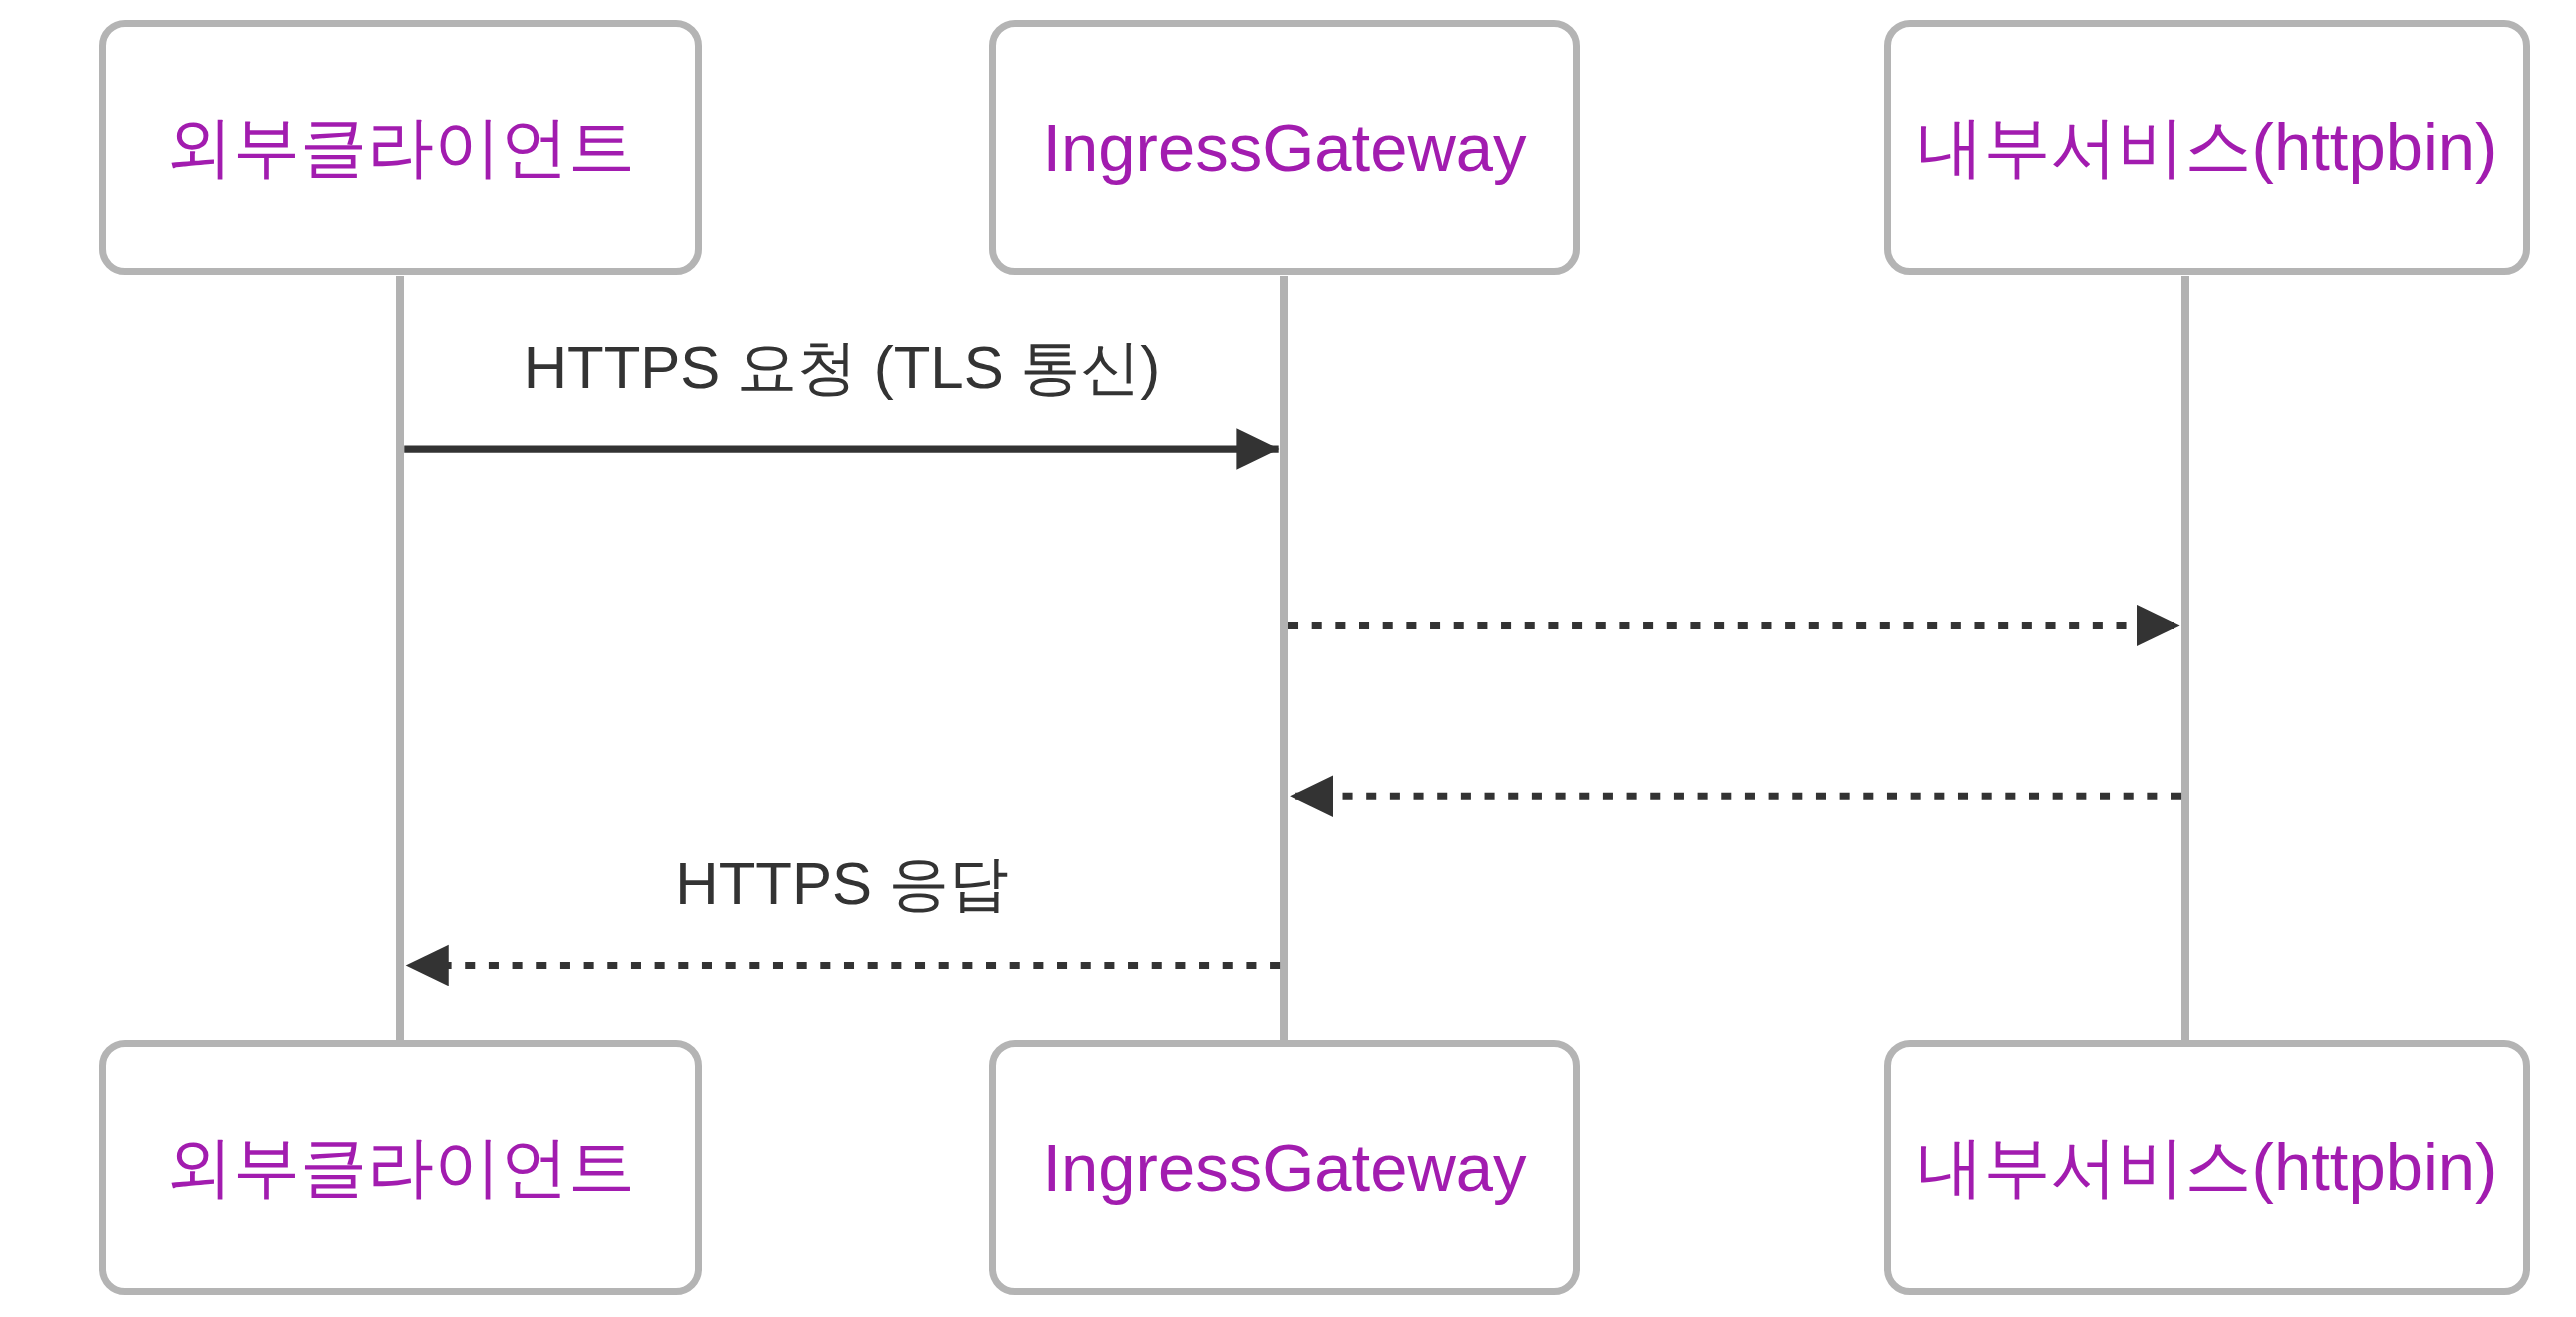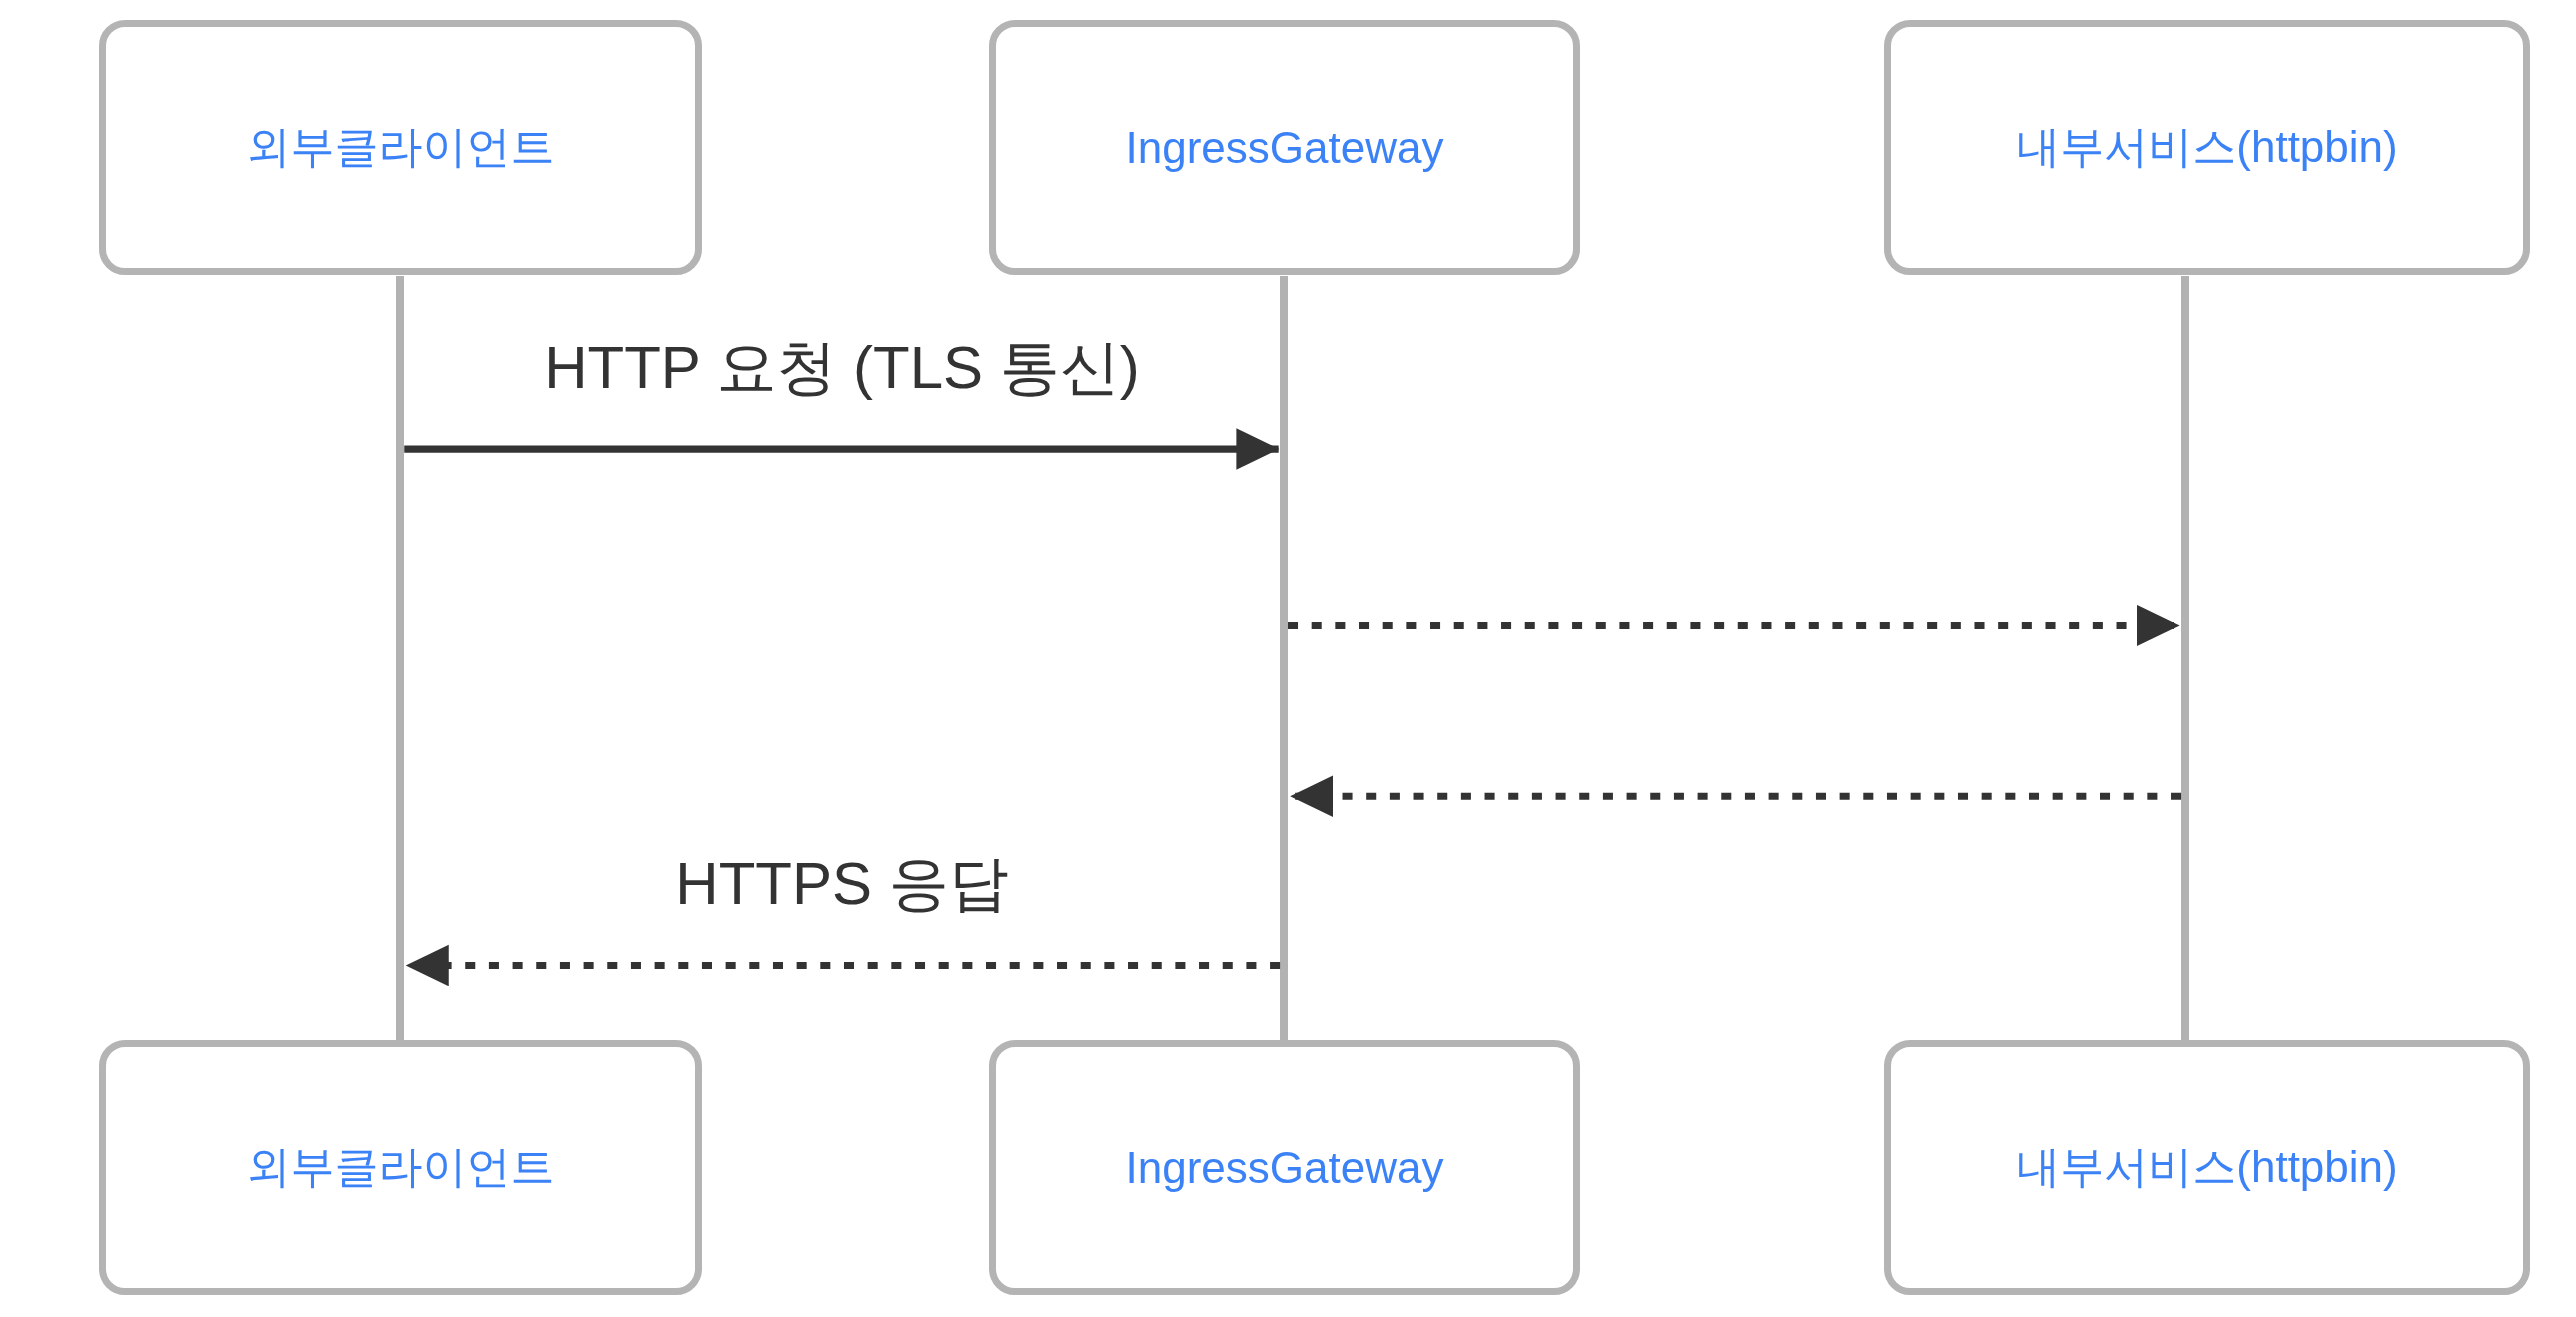--- a/index.html
+++ b/index.html
@@ -26,22 +26,22 @@
   .abox {
     position: absolute;
     height: 255px;
     box-sizing: border-box;
     background: #ffffff;
     border: 7.2px solid #b4b4b4;
     border-radius: 26px;
     display: flex;
     align-items: center;
     justify-content: center;
-    color: #3b82f6;
-    font-size: 44px;
+    color: #a21caf;
+    font-size: 67px;
     white-space: nowrap;
   }
   .a1 { left: 99px;  width: 603px; }
   .a2 { left: 989px; width: 591px; }
   .a3 { left: 1884px; width: 646px; }
   .row-top { top: 20px; }
   .row-bottom { top: 1040px; }
   
   .arrows {
     position: absolute;
@@ -99,17 +99,17 @@
   <div class="abox a1 row-bottom">
     <span>외부클라이언트</span>
   </div>
   <div class="abox a2 row-bottom">
     <span>IngressGateway</span>
   </div>
   <div class="abox a3 row-bottom">
     <span>내부서비스(httpbin)</span>
   </div>
 
-  <div class="mlbl m1">HTTP 요청 (TLS 통신)</div>
+  <div class="mlbl m1">HTTPS 요청 (TLS 통신)</div>
   <div class="mlbl m4">HTTPS 응답</div>
 
 </div>
 
 
 </body></html>

